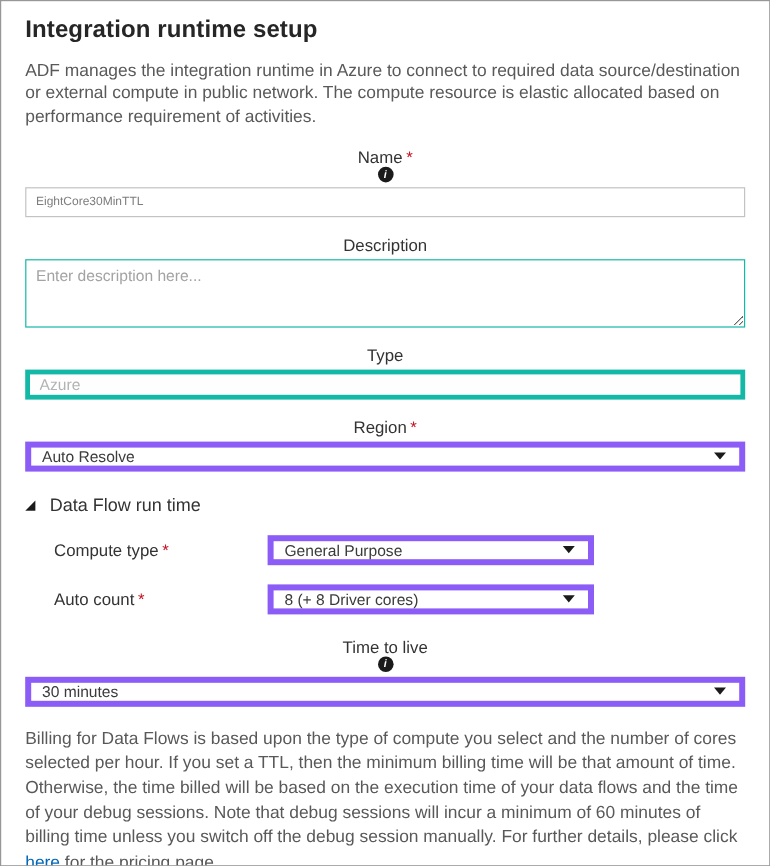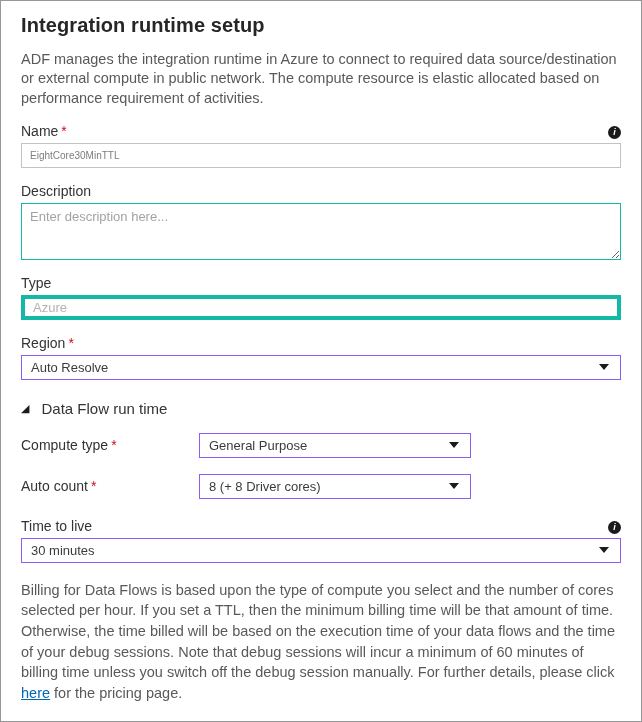--- a/index.html
+++ b/index.html
@@ -18,22 +18,23 @@
   .title {
     font-size: 20px; font-weight: 700; color: #262626;
     letter-spacing: 0.1px; margin-bottom: 13px;
   }
   .intro {
     font-size: 14.5px; color: #595959; line-height: 1.33;
     margin-bottom: 15px;
   }
   .field-group { margin-bottom: 15px; }
   .label-row {
-    display: flex; align-items: flex-end; justify-content: space-between;
+    display: flex; align-items: center; justify-content: space-between;
     margin-bottom: 4px;
+    flex-direction: column;
   }
   .field-label { font-size: 14px; color: #333333; }
   .req { color: #c50f1f; margin-left: 3px; }
   .info-icon {
     width: 13px; height: 13px; border-radius: 50%;
     background: #1b1b1b; color: #ffffff;
     font-size: 9px; font-weight: bold; font-style: italic;
     display: inline-flex; align-items: center; justify-content: center;
     line-height: 1; cursor: default; flex: 0 0 auto;
   }
@@ -50,41 +51,42 @@
     padding: 5px 8px; outline: none; resize: both; display: block;
   }
   .textarea-input::placeholder { color: #a3a3a3; }
   .type-input {
     width: 100%; height: 25px;
     border: 4px solid #14b8a6; background: #fefefe;
     font-family: inherit; font-size: 13px; color: #b3b3b3;
     padding: 0 8px; outline: none; display: block;
   }
   .dropdown {
-    height: 25px; border: 1px solid #8b5cf6; background: #ffffff;
+    height: 25px; border: 5px solid #8b5cf6; background: #ffffff;
     display: flex; align-items: center; justify-content: space-between;
     padding: 0 11px 0 9px; cursor: pointer;
   }
   .dropdown-value { font-size: 13px; color: #3b3b3b; }
   .caret-down {
     width: 0; height: 0;
     border-left: 5px solid transparent;
     border-right: 5px solid transparent;
     border-top: 6px solid #1b1b1b;
   }
   .full { width: 100%; }
   .section-header {
     display: flex; align-items: center; gap: 12px;
     margin: 20px 0 16px 0; cursor: pointer;
   }
   .expand-triangle { font-size: 11px; color: #1b1b1b; line-height: 1; }
   .section-title { font-size: 15px; color: #333333; }
   .inline-row {
     display: flex; align-items: center; margin-bottom: 16px;
     padding-left: 0;
+    margin-left: 24px;
   }
   .inline-row .field-label { flex: 0 0 178px; }
   .inline-row .dropdown { width: 272px; }
   .ttl-group { margin-top: 19px; margin-bottom: 15px; }
   .billing {
     font-size: 14.5px; color: #595959; line-height: 1.42;
     margin-top: 17px;
   }
   .billing a { color: #0067b8; text-decoration: underline; cursor: pointer; }
 </style>

